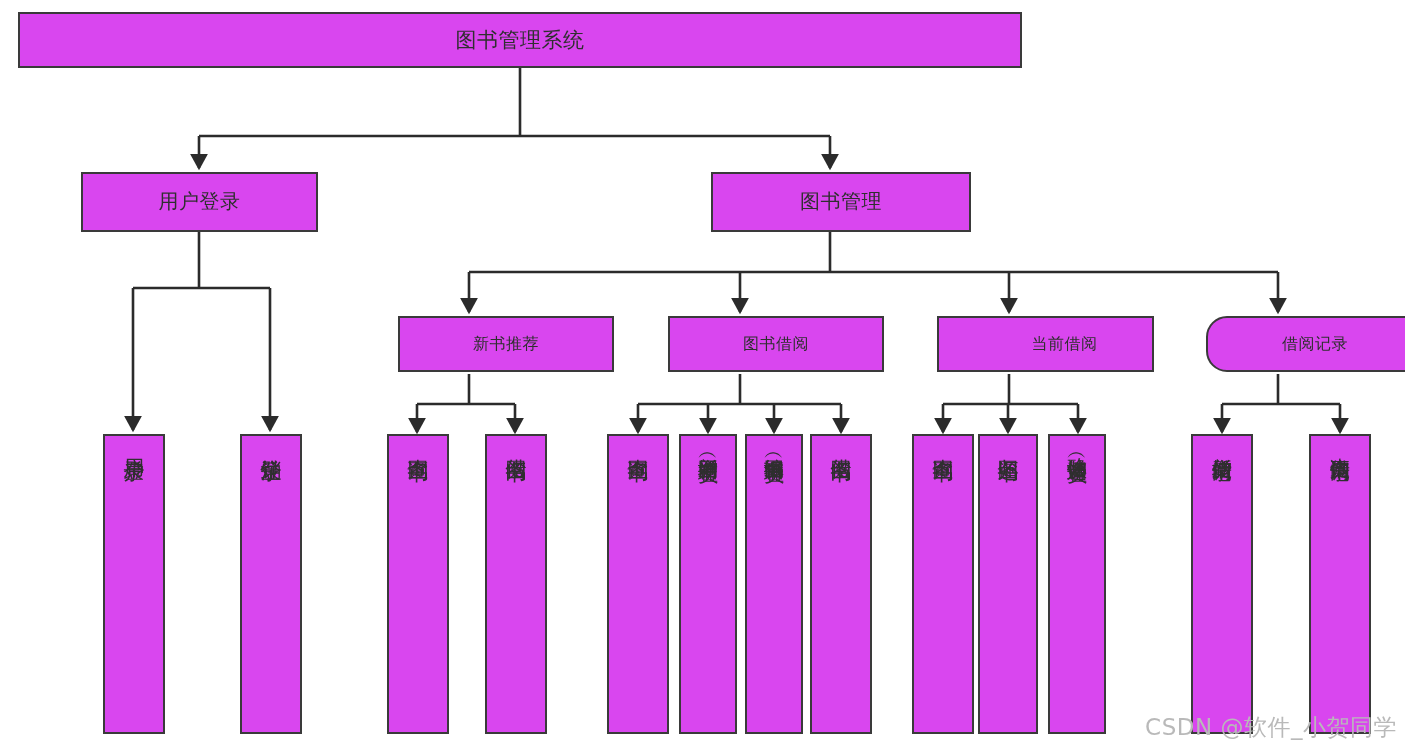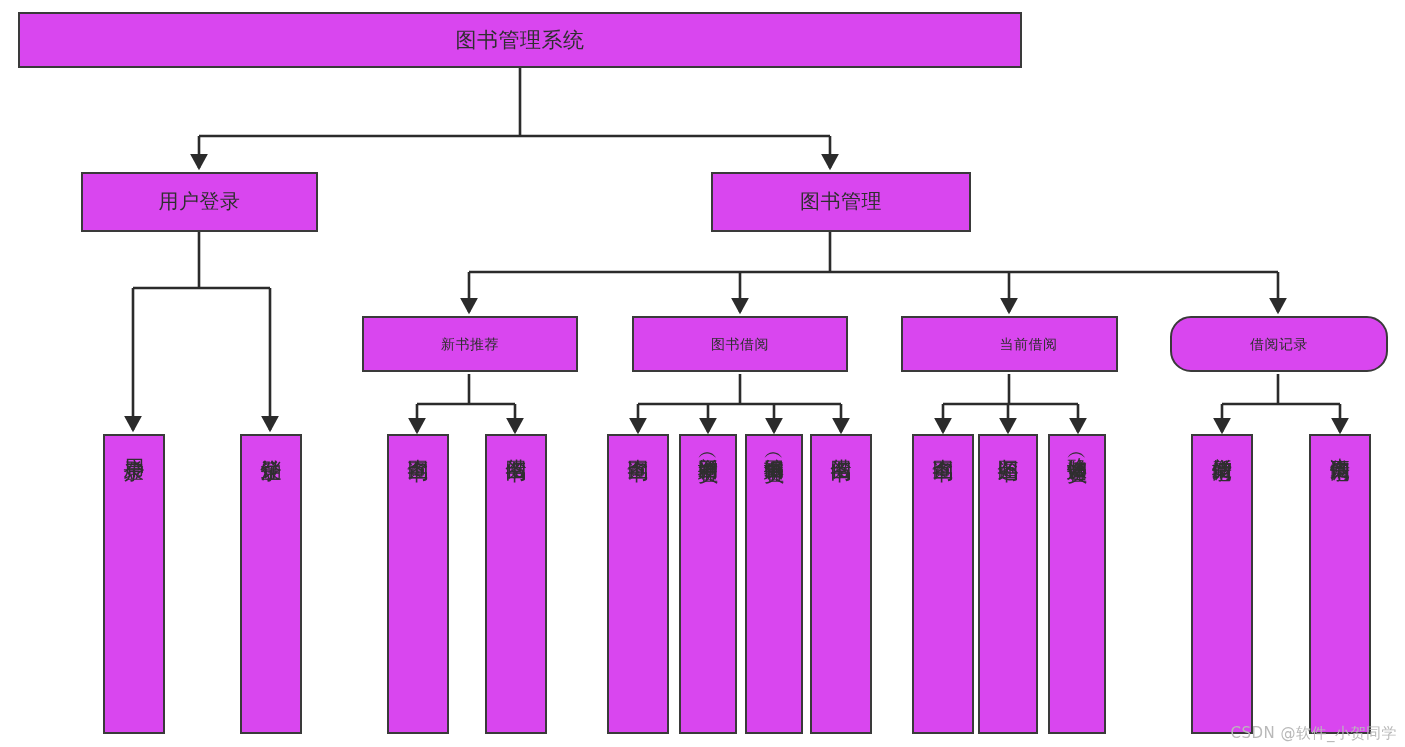--- a/index.html
+++ b/index.html
@@ -35,42 +35,42 @@
   }
   .node .label{
     display:block;
     line-height:1.18;
     letter-spacing:0.5px;
   }
   
   .lvl-root{ font-size:21px; }
   
   .lvl-2{ font-size:20px; }
-  .lvl-3{ font-size:14px; }
+  .lvl-3{ font-size:16px;margin-left:36px; }
   
   .leaf{
     align-items:flex-start;
     justify-content:center;
     padding-top:6px;
   }
   .leaf .label{
     writing-mode:vertical-rl;
     text-orientation:upright;
     -webkit-text-orientation:upright;
     font-size:21px;
     line-height:1.05;
     letter-spacing:1px;
     white-space:nowrap;
   }
   .leaf.tall .label{ font-size:20px; }
   .watermark{
     position:absolute;
     right:8px;
     bottom:4px;
-    font-size:15px;
+    font-size:23px;
     color:#b9b9b9;
     letter-spacing:0.5px;
     z-index:3;
     white-space:nowrap;
   }
 </style>
 </head>
 <body>
 
 <div id="canvas">

